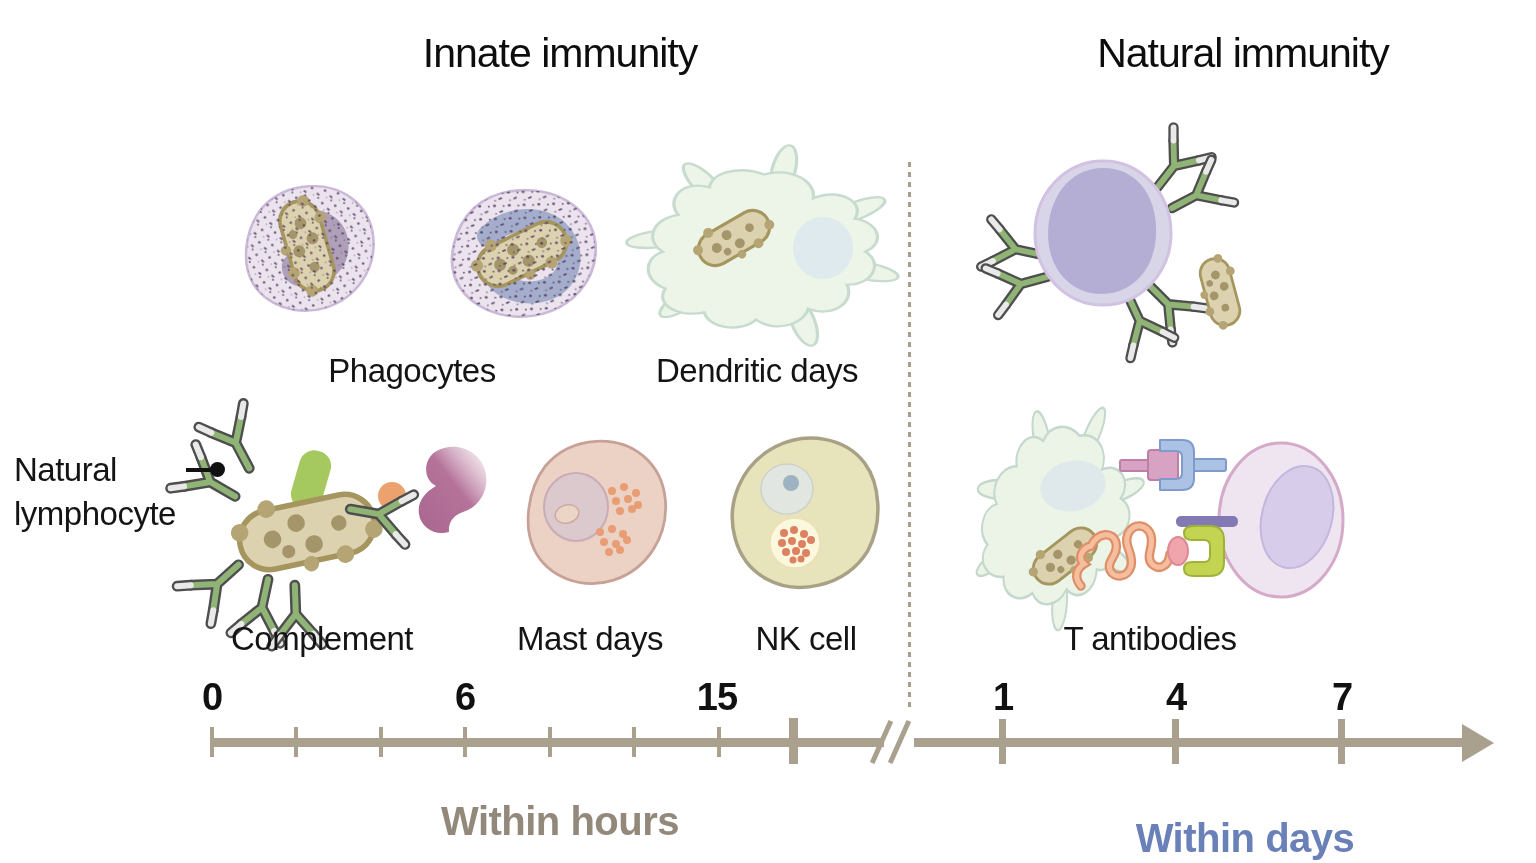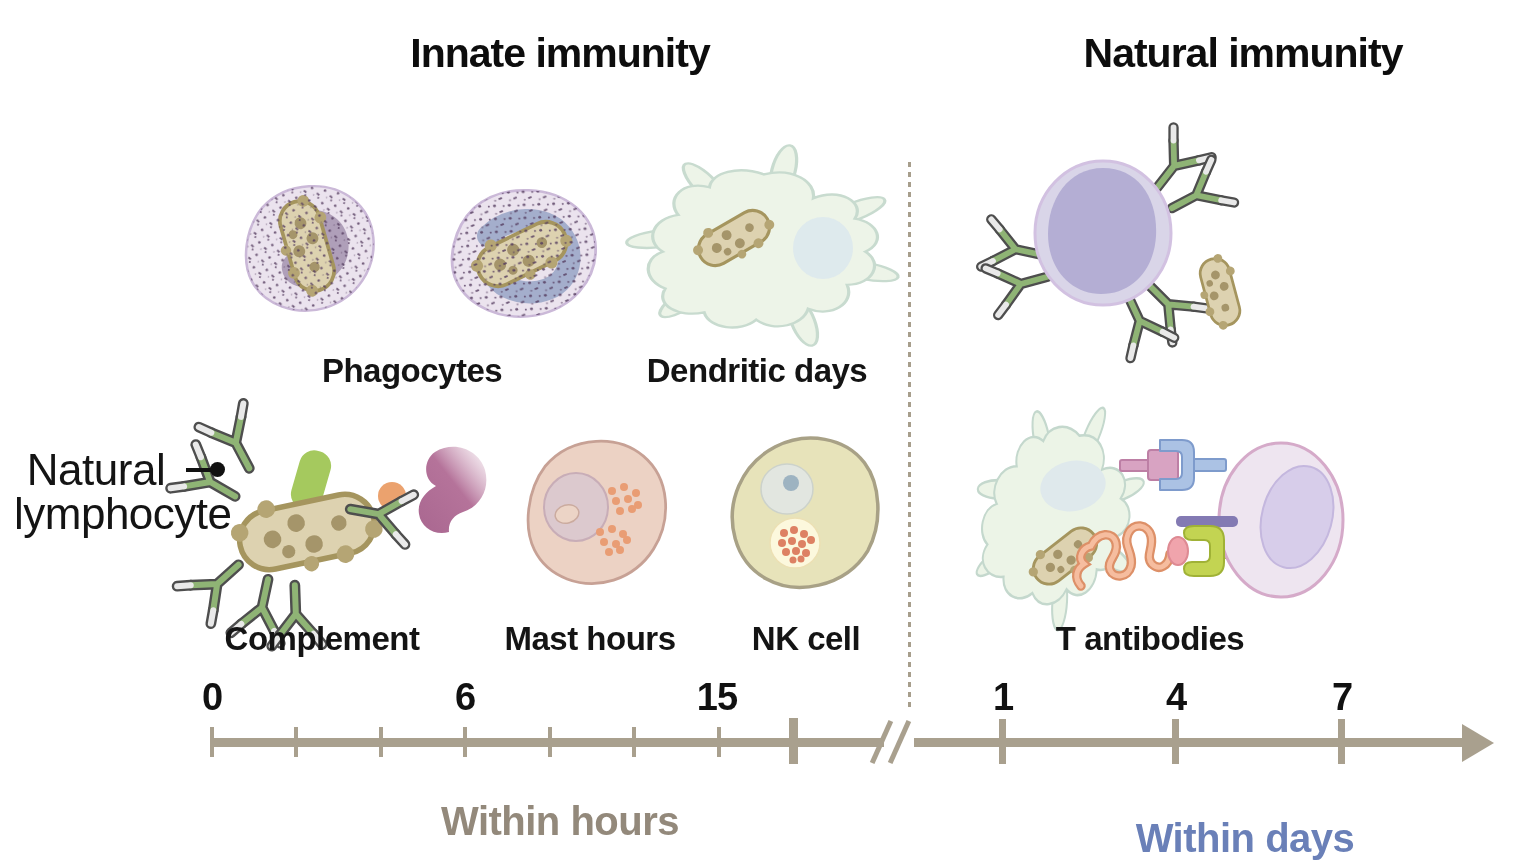--- a/index.html
+++ b/index.html
@@ -2,30 +2,30 @@
 <html style="--axis: #a9a08e; --hours-caption: #93897b; --days-caption: #6a80b8; --divider: #a79e8c; --title: #0d0d0d; --label: #141414;"><head>
 <meta charset="utf-8">
 <style>
   html,body{margin:0;padding:0;background:#fff;}
   .canvas{
     position:relative;width:1536px;height:863px;background:#ffffff;overflow:hidden;
     font-family:"Liberation Sans","DejaVu Sans",sans-serif;color:var(--label,#141414);
   }
   .title{
     position:absolute;top:30px;transform:translateX(-50%);
-    font-size:41px;font-weight:700;letter-spacing:-1px;color:var(--title,#0d0d0d);white-space:nowrap;
+    font-size:41px;font-weight:400;letter-spacing:-1px;color:var(--title,#0d0d0d);white-space:nowrap;
   }
   .cell-label{
     position:absolute;transform:translateX(-50%);
-    font-size:33px;font-weight:700;letter-spacing:-0.5px;white-space:nowrap;color:var(--label,#141414);
+    font-size:33px;font-weight:400;letter-spacing:-0.5px;white-space:nowrap;color:var(--label,#141414);
   }
   .row1{top:352px;} .row2{top:620px;}
   .nat-label{
-    position:absolute;left:14px;top:448px;width:164px;text-align:center;
-    font-size:44px;line-height:44px;letter-spacing:-0.5px;color:var(--label,#141414);
+    position:absolute;left:14px;top:448px;width:164px;text-align:left;
+    font-size:33px;line-height:44px;letter-spacing:-0.5px;color:var(--label,#141414);
   }
   .pointer-line{position:absolute;left:186px;top:468px;width:30px;height:4px;background:#111;}
   .pointer-dot{position:absolute;left:210px;top:462px;width:15px;height:15px;border-radius:50%;background:#111;}
   .divider{
     position:absolute;left:908px;top:162px;width:3px;height:545px;
     background:repeating-linear-gradient(to bottom,var(--divider,#a79e8c) 0 5px,transparent 5px 10px);
   }
   .axis-line{position:absolute;top:738px;height:9px;background:var(--axis,#a9a08e);}
   .tick-h{position:absolute;top:727px;width:4px;height:30px;background:var(--axis,#a9a08e);}
   .tick-d{position:absolute;top:719px;width:7px;height:45px;background:var(--axis,#a9a08e);}
@@ -234,21 +234,21 @@
     <rect x="178" y="50" width="30" height="30" rx="3" fill="#d8a3c2" stroke="#bd7fa5" stroke-width="2"></rect>
     <path d="M190,40 L212,40 Q224,40 224,52 L224,78 Q224,90 212,90 L190,90 L190,79 L206,79 Q212,79 212,73 L212,57 Q212,51 206,51 L190,51 Z" fill="#abc2e4" stroke="#7e9bcc" stroke-width="2" stroke-linejoin="round"></path>
     <rect x="206" y="116" width="62" height="11" rx="5" fill="#837ab3"></rect>
     <ellipse cx="208" cy="151" rx="10" ry="14" fill="#f0a4ac" stroke="#de8a93" stroke-width="2"></ellipse>
     <path d="M224,126 L240,126 Q254,126 254,140 L254,162 Q254,176 240,176 L224,176 Q214,176 214,169 Q214,162 222,162 L234,162 Q240,162 240,156 L240,146 Q240,140 234,140 L222,140 Q214,140 214,133 Q214,126 224,126 Z" fill="#c3d452" stroke="#a0b236" stroke-width="2" stroke-linejoin="round"></path>
   </svg>
 
   <div class="cell-label row1" style="left:412px">Phagocytes</div>
   <div class="cell-label row1" style="left:757px">Dendritic days</div>
   <div class="cell-label row2" style="left:322px">Complement</div>
-  <div class="cell-label row2" style="left:590px">Mast hours</div>
+  <div class="cell-label row2" style="left:590px">Mast days</div>
   <div class="cell-label row2" style="left:806px">NK cell</div>
   <div class="cell-label row2" style="left:1150px">T antibodies</div>
 
   <div class="nat-label">
     <div>Natural</div>
     <div>lymphocyte</div>
   </div>
   <div class="pointer-line"></div>
   <div class="pointer-dot"></div>
 

